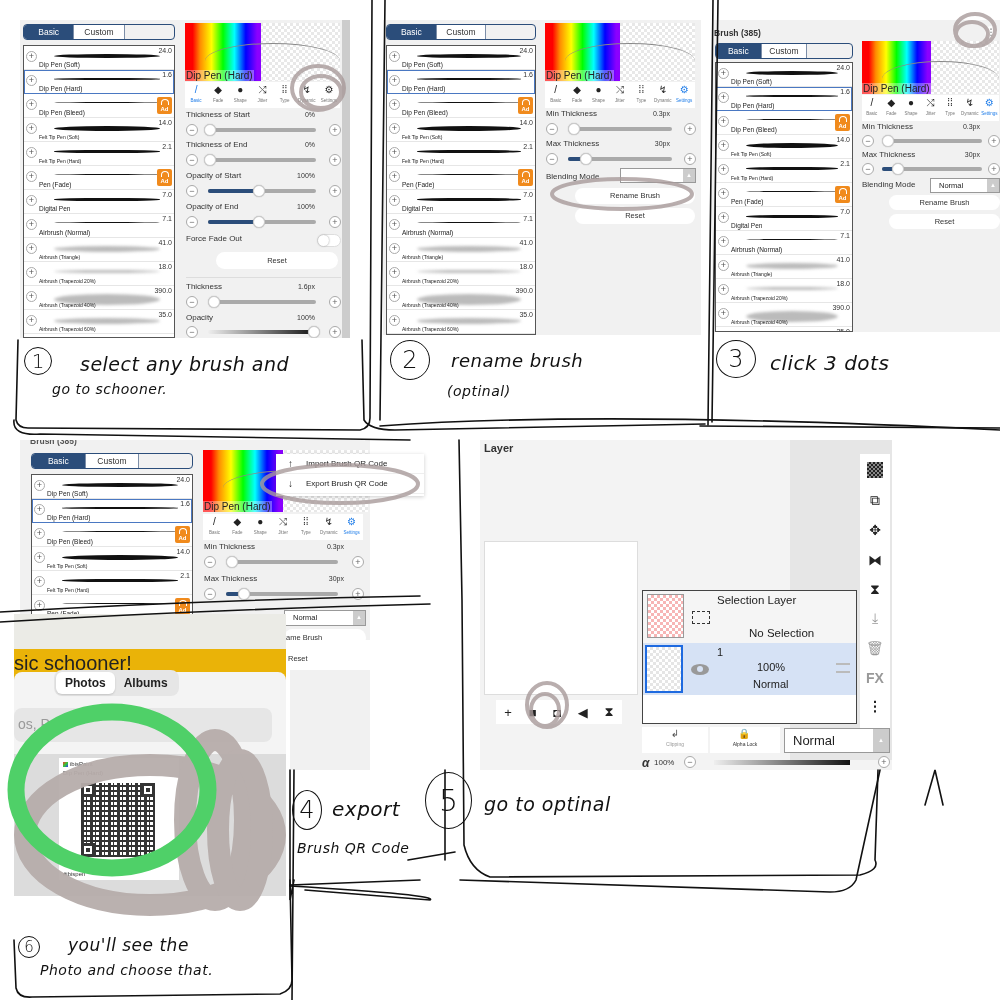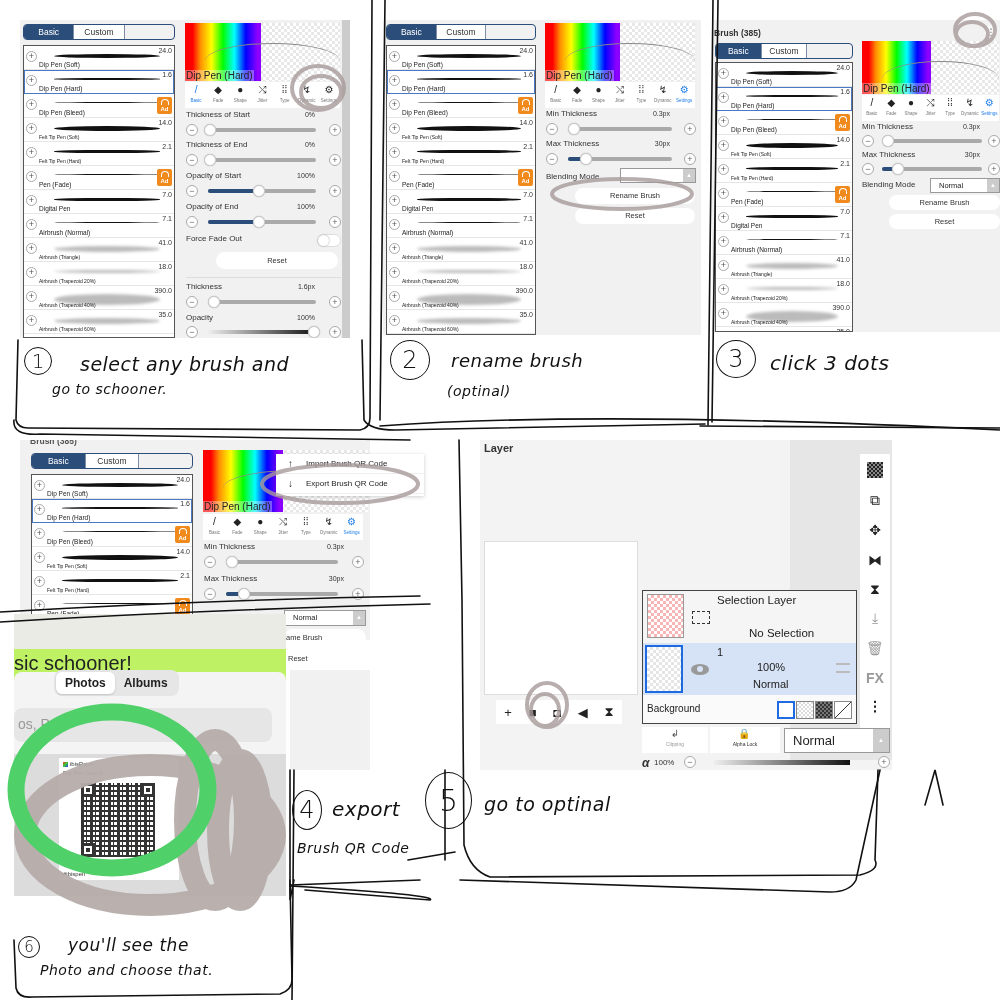--- a/index.html
+++ b/index.html
@@ -52,21 +52,21 @@
   .select-box .arrow { position: absolute; right: 0; top: 0; bottom: 0; width: 12px; background: #ccc; color: #fff; font-size: 6px; text-align: center; line-height: 13px; }
 
   .panel-title { position: absolute; font-size: 8.5px; font-weight: bold; color: #333; white-space: nowrap; }
 
   
   .qr-menu { position: absolute; background: #fff; box-shadow: 0 1px 4px rgba(0,0,0,0.2); }
   .qr-item { position: relative; height: 20px; font-size: 8px; line-height: 20px; padding-left: 30px; color: #222; border-bottom: 1px solid #eee; white-space: nowrap; }
   .qr-item .qi { position: absolute; left: 12px; top: 0; font-size: 10px; }
 
   
-  .photos-panel { position: absolute; background: #bef264; overflow: hidden; }
+  .photos-panel { position: absolute; background: #eab308; overflow: hidden; }
   .photos-seg { position: absolute; display: flex; background: #e6e6e6; border-radius: 8px; padding: 2px; }
   .seg { padding: 4px 9px; font-size: 12px; font-weight: bold; color: #222; border-radius: 6px; }
   .seg.active { background: #fff; box-shadow: 0 1px 2px rgba(0,0,0,0.15); }
   .photos-search { position: absolute; background: #e6e6e6; border-radius: 8px; font-size: 14px; color: #999; line-height: 32px; padding-left: 4px; white-space: nowrap; overflow: hidden; }
   .qr-card { position: absolute; background: #fff; }
   .qr-card-app { position: absolute; left: 4px; top: 3px; font-size: 6px; color: #333; }
   .qr-card-app::before { content: ""; display: inline-block; width: 5px; height: 5px; background: linear-gradient(135deg,#f33,#3c3,#33f); margin-right: 2px; vertical-align: -1px; }
   .qr-card-name { position: absolute; left: 4px; top: 12px; font-size: 6px; color: #333; }
   .qr-card-tag { position: absolute; left: 4px; bottom: 3px; font-size: 6px; color: #333; }
   .qr-code { position: absolute; left: 22px; top: 25px; width: 74px; height: 74px;
@@ -670,27 +670,20 @@
       <div class="layer-text" style="left:106px;top:36px;font-size:11.5px;">No Selection</div>
     </div>
     <div class="layer-row" style="top:52px;height:52px;background:#d6e2f5;">
       <div class="layer-thumb thumb-gray" style="left:2px;top:2px;height:48px;width:38px;"></div>
       <div class="eye" style="left:48px;top:21px;"></div>
       <div class="layer-text" style="left:74px;top:3px;">1</div>
       <div class="layer-text" style="left:114px;top:18px;">100%</div>
       <div class="layer-text" style="left:110px;top:35px;">Normal</div>
       <div style="position:absolute;right:6px;top:20px;width:14px;height:10px;border-top:2px solid #bbb;border-bottom:2px solid #bbb;"></div>
     </div>
-    <div class="layer-row" style="top:104px;height:28px;background:#fafafa;">
-      <div class="layer-text" style="left:4px;top:8px;font-size:10px;">Background</div>
-      <div class="bg-swatch" style="left:134px;top:6px;background:#fff;border:2px solid #1e6ae0;"></div>
-      <div class="bg-swatch" style="left:153px;top:6px;background:repeating-conic-gradient(#ddd 0% 25%, #fff 0% 50%) 0 0/4px 4px;"></div>
-      <div class="bg-swatch" style="left:172px;top:6px;background:repeating-conic-gradient(#333 0% 25%, #777 0% 50%) 0 0/4px 4px;"></div>
-      <div class="bg-swatch" style="left:191px;top:6px;background:linear-gradient(135deg,#fff 47%,#333 49%,#333 51%,#fff 53%);"></div>
-    </div>
   </div>
   <div class="right-tools" style="left:380px;top:14px;width:30px;height:276px;">
     <div class="rt" style="top:8px;"><span style="display:inline-block;width:16px;height:16px;background:repeating-conic-gradient(#222 0% 25%, #888 0% 50%) 0 0/4px 4px;"></span></div>
     <div class="rt" style="top:38px;">⧉</div>
     <div class="rt" style="top:68px;">✥</div>
     <div class="rt" style="top:98px;">⧓</div>
     <div class="rt" style="top:127px;">⧗</div>
     <div class="rt dim" style="top:156px;">⤓</div>
     <div class="rt dim" style="top:186px;">🗑</div>
     <div class="rt dim" style="top:216px;font-weight:bold;">FX</div>

